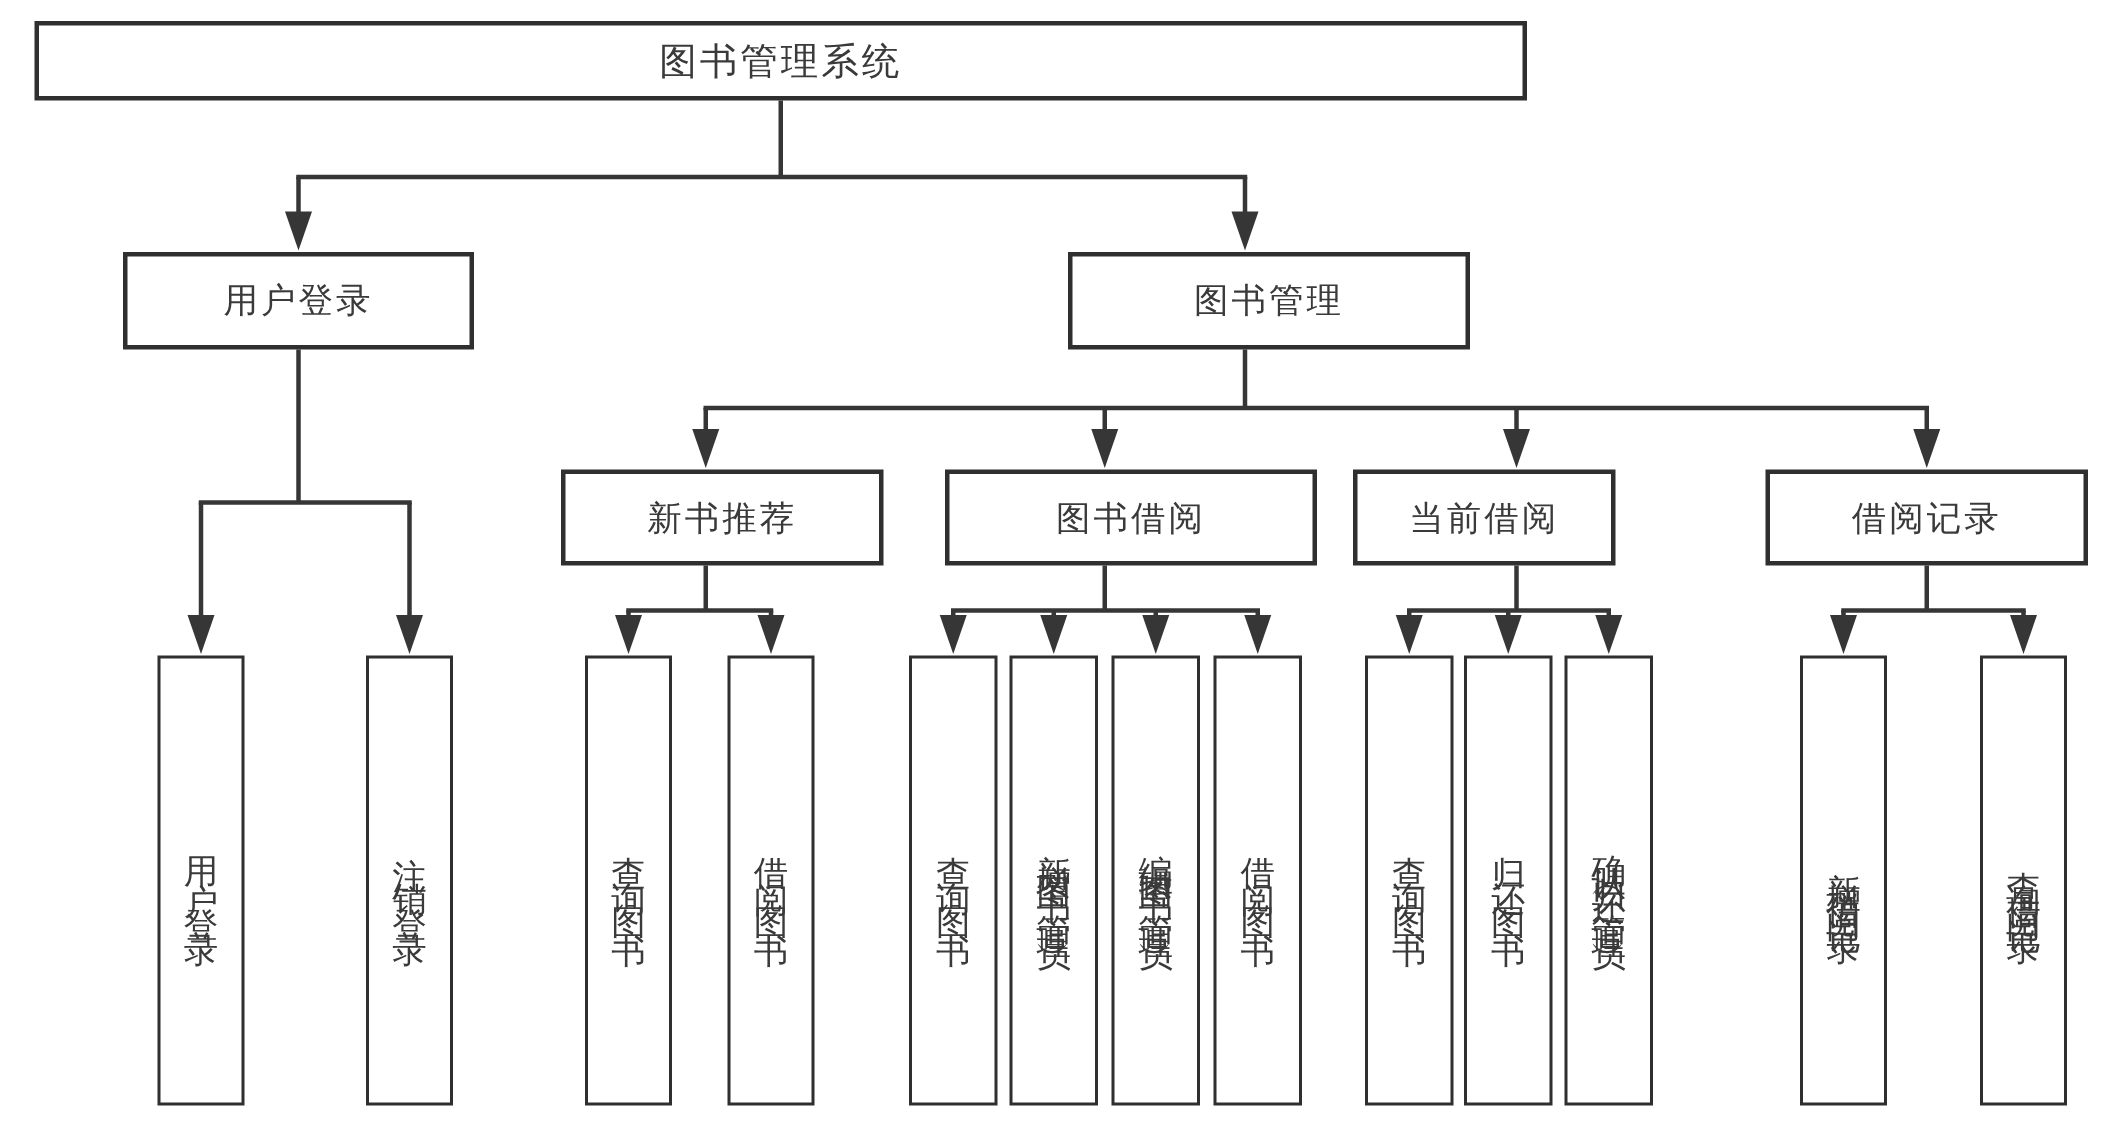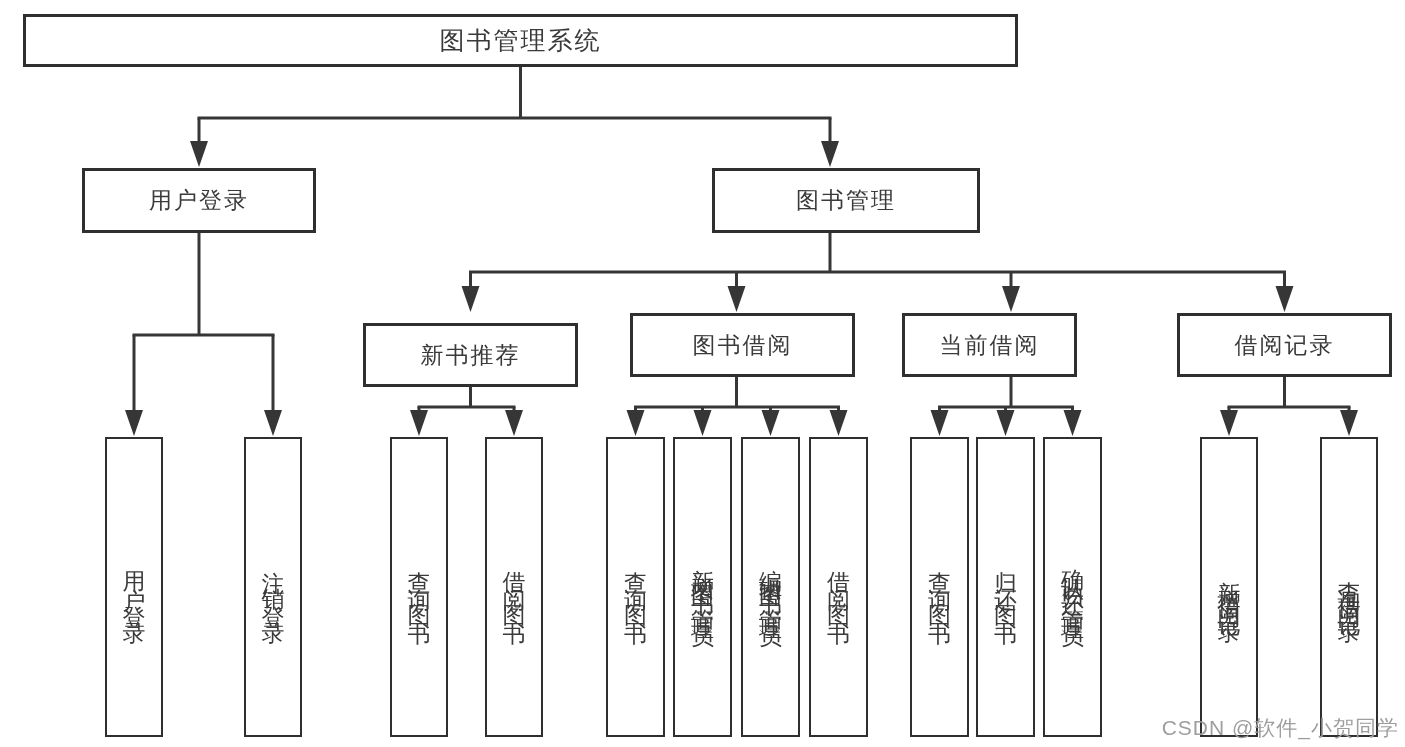--- a/index.html
+++ b/index.html
@@ -114,24 +114,24 @@
   <div id="nodes">
       <div class="node h root" style="left: 23px; top: 14px; width: 995px; height: 53px; text-align: right;">
         <span>图书管理系统</span>
       </div>
       <div class="node h" style="left: 82px; top: 168px; width: 234px; height: 65px;">
         <span>用户登录</span>
       </div>
       <div class="node h" style="left: 712px; top: 168px; width: 268px; height: 65px;">
         <span>图书管理</span>
       </div>
-      <div class="node h" style="left: 363px; top: 313px; width: 215px; height: 64px; margin-top: 10px;">
+      <div class="node h" style="left: 374px; top: 313px; width: 215px; height: 64px;">
         <span>新书推荐</span>
       </div>
-      <div class="node h" style="left: 630px; top: 313px; width: 225px; height: 64px; justify-content: center;">
+      <div class="node h" style="left: 630px; top: 313px; width: 248px; height: 64px; justify-content: center;">
         <span>图书借阅</span>
       </div>
       <div class="node h" style="left: 902px; top: 313px; width: 175px; height: 64px;">
         <span>当前借阅</span>
       </div>
       <div class="node h" style="left: 1177px; top: 313px; width: 215px; height: 64px;">
         <span>借阅记录</span>
       </div>
       <div class="node v" style="left: 105px; top: 437px; width: 58px; height: 300px;">
         <span style="letter-spacing: 17px;">用户登录</span>
@@ -166,14 +166,13 @@
       <div class="node v" style="left: 1043px; top: 437px; width: 59px; height: 300px;">
         <span style="letter-spacing: 8px;">确认归还（管理员）</span>
       </div>
       <div class="node v" style="left: 1200px; top: 437px; width: 58px; height: 300px;">
         <span style="letter-spacing: 8px;">新增借阅记录</span>
       </div>
       <div class="node v" style="left: 1320px; top: 437px; width: 58px; height: 300px;">
         <span style="letter-spacing: 8px;">查询借阅记录</span>
       </div>
     </div>
-  <div class="watermark">CSDN @软件_小贺同学</div>
 </div>
 
 </body></html>

